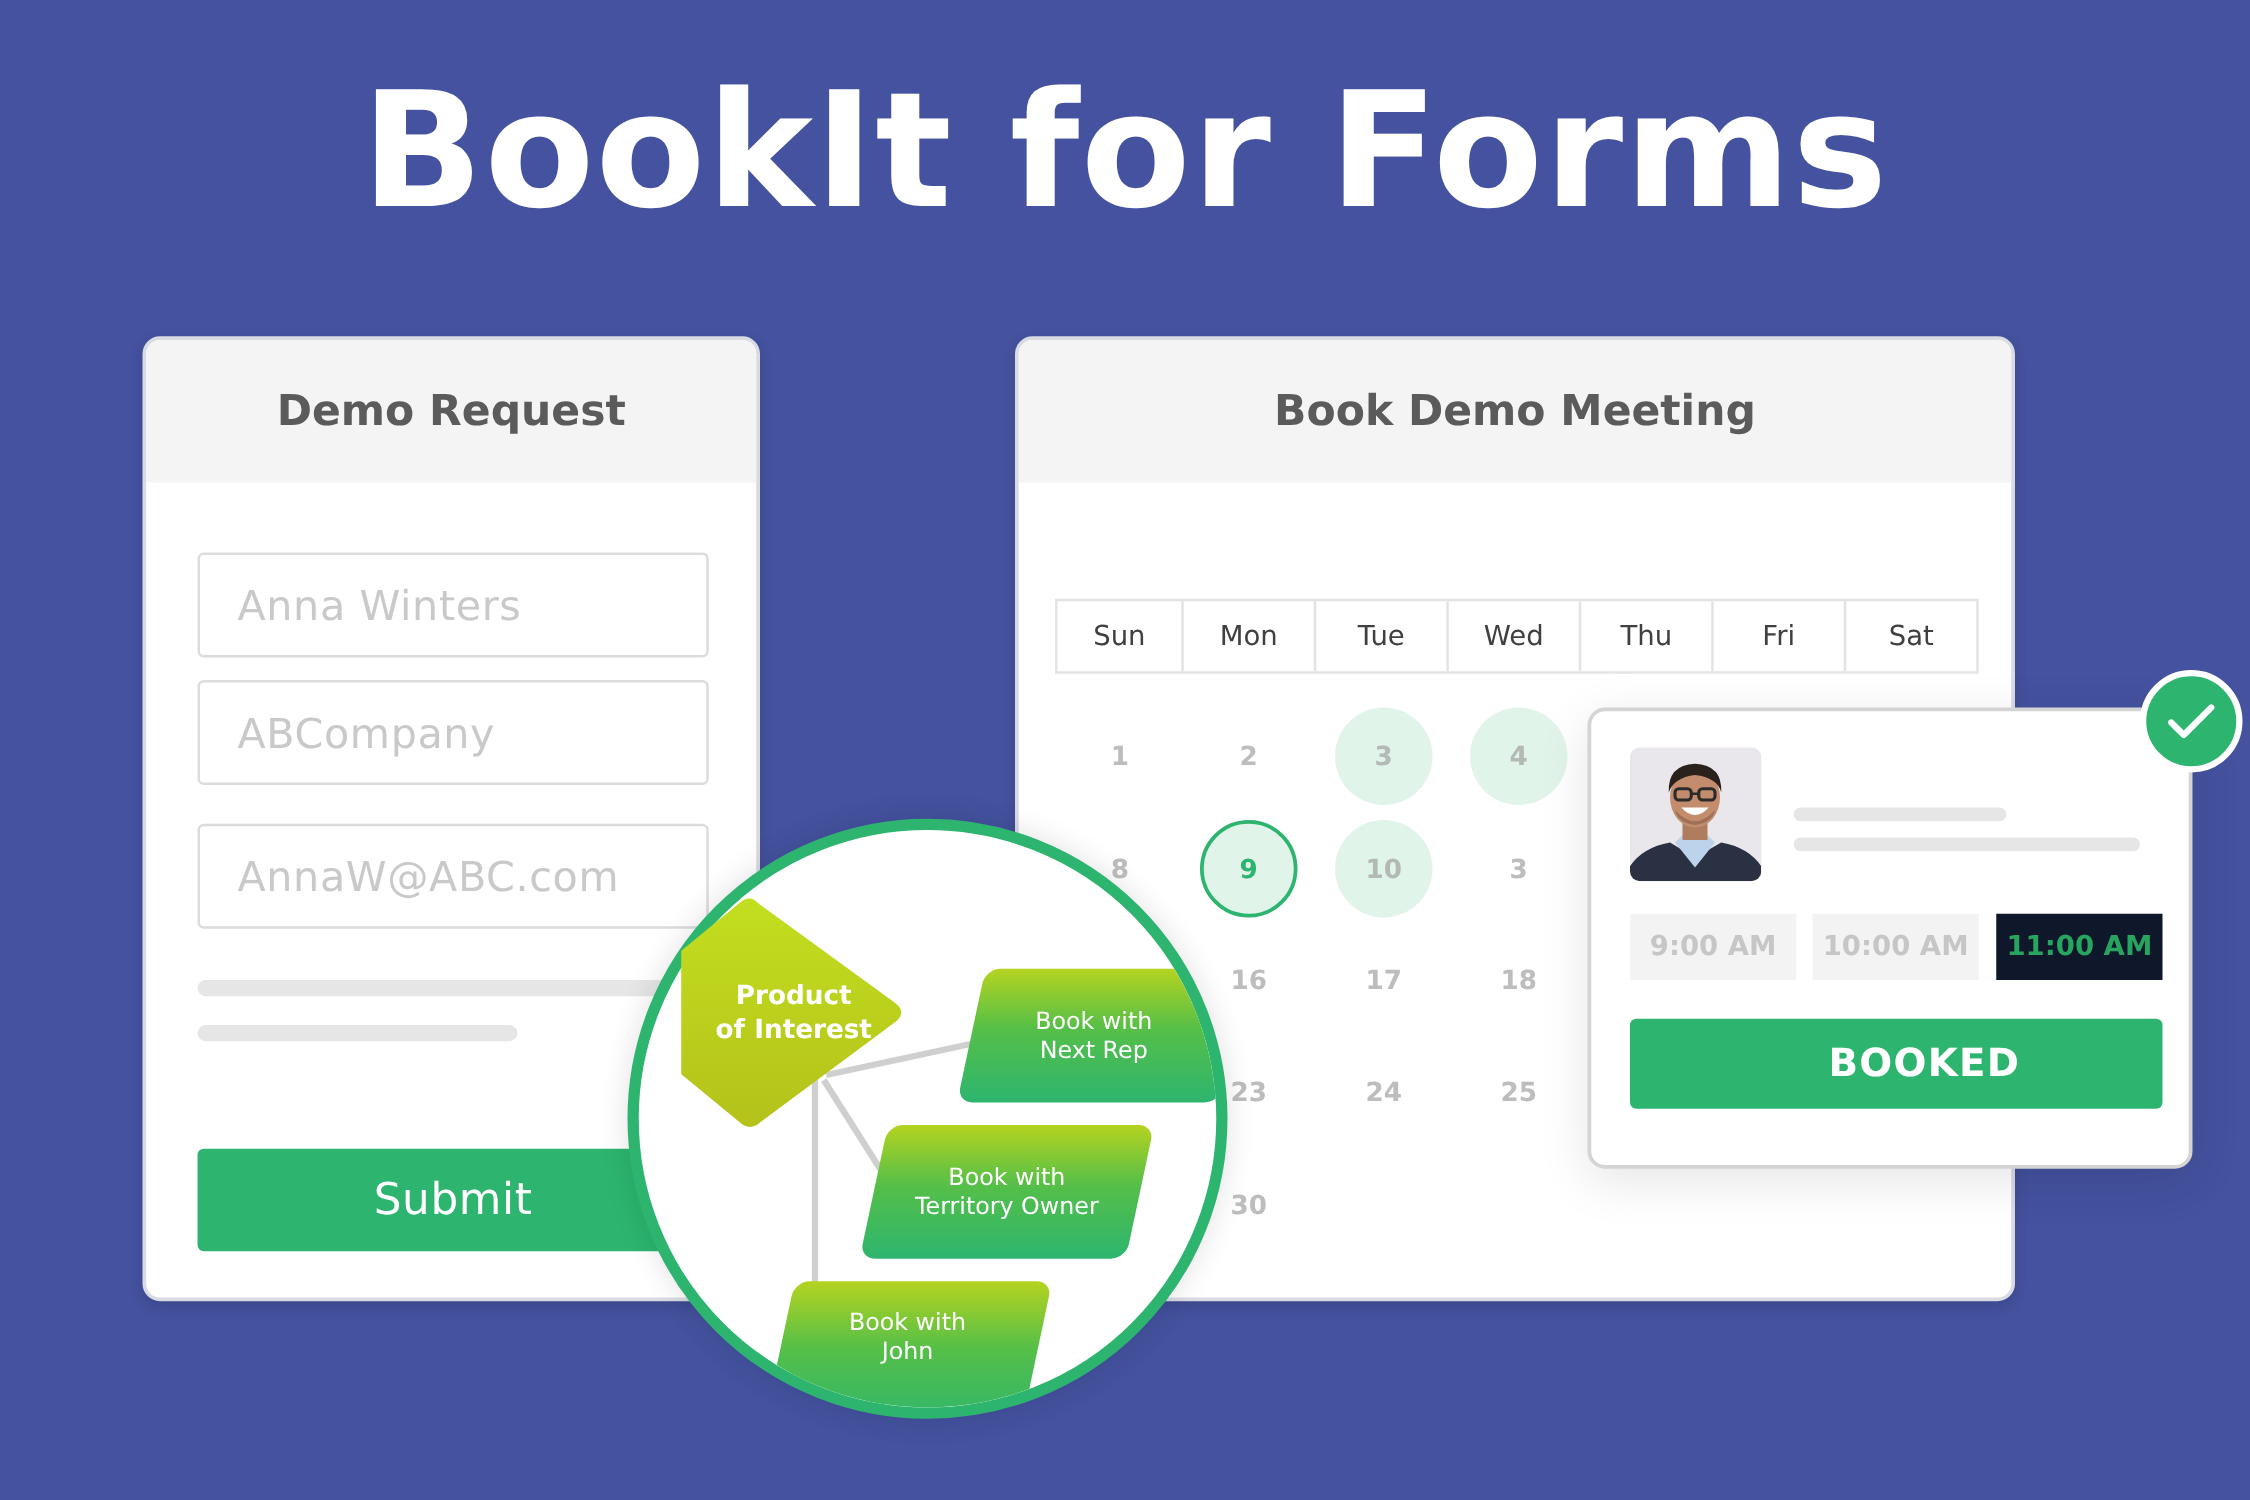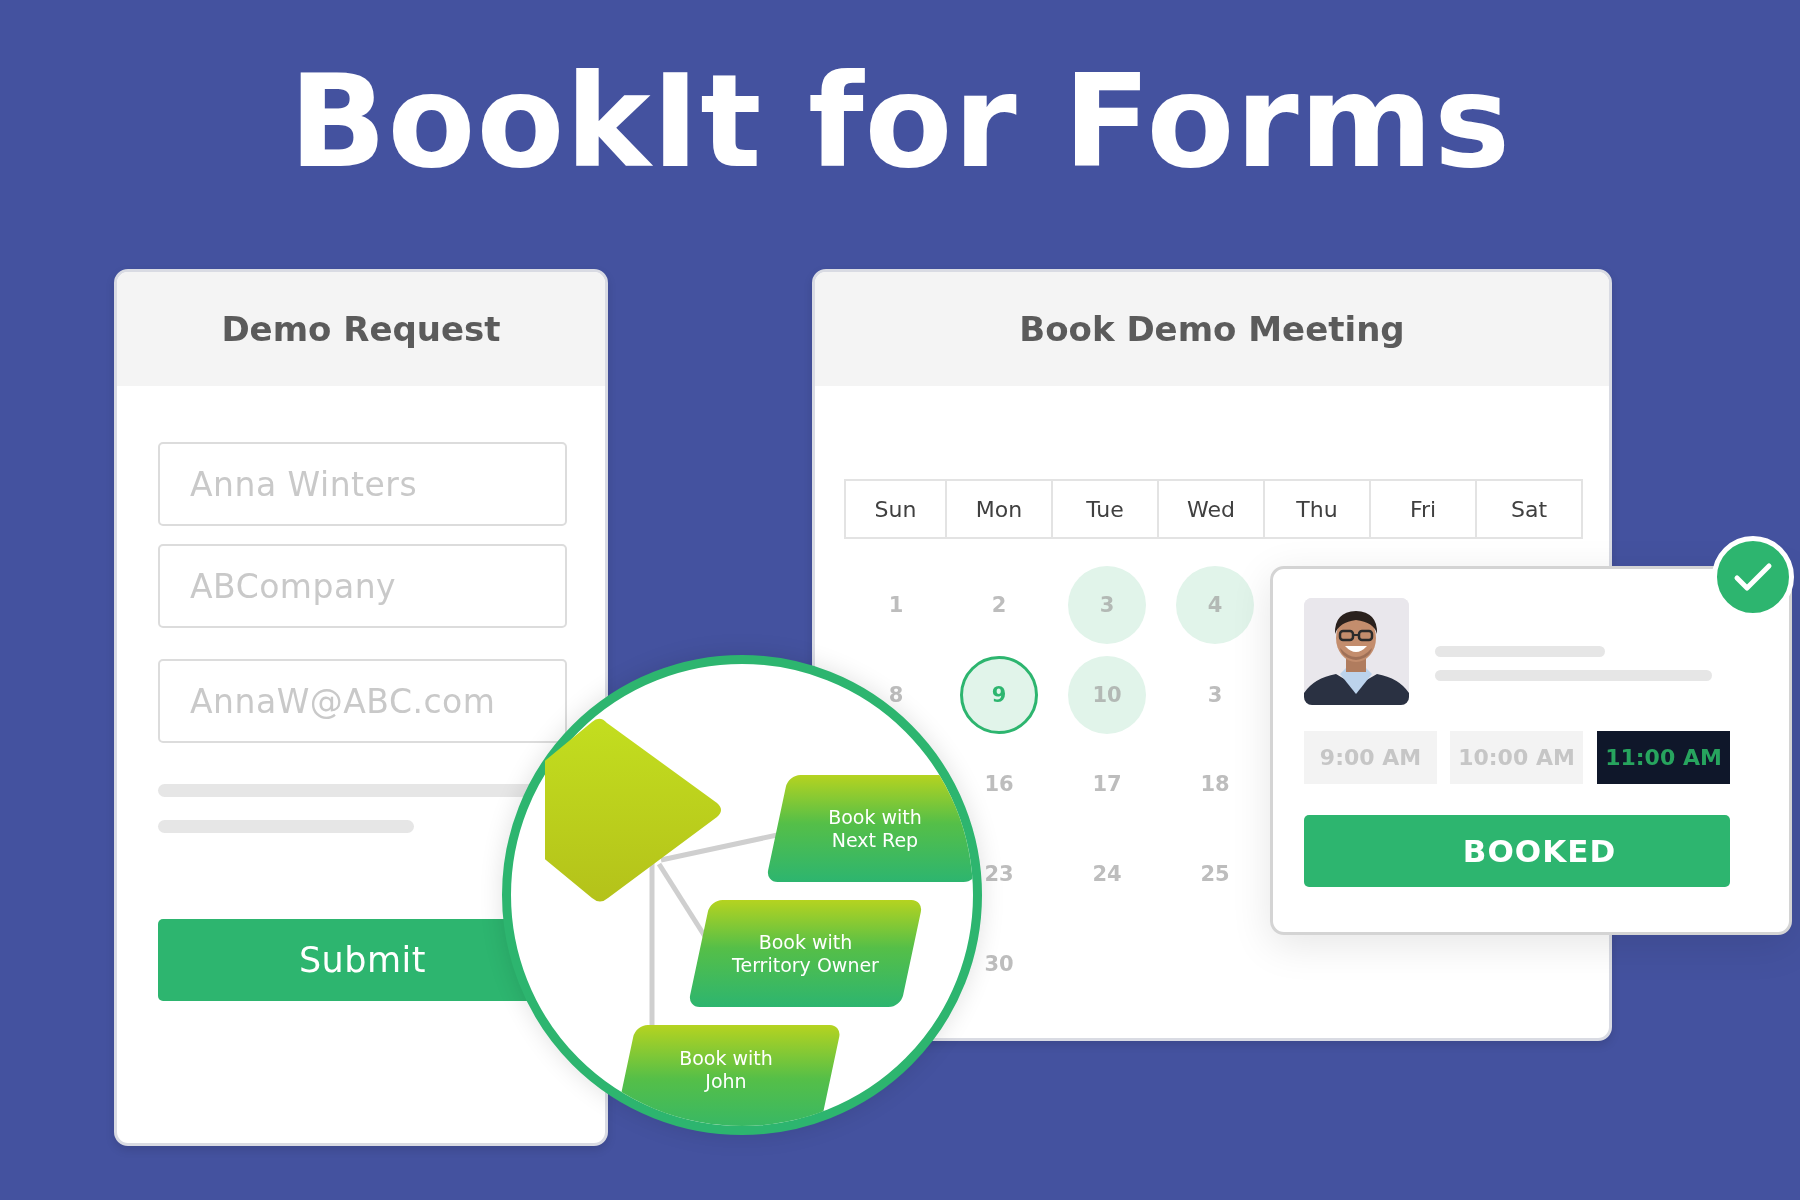--- a/index.html
+++ b/index.html
@@ -74,21 +74,21 @@
     position: absolute; width: 78px; height: 78px; margin-left: -39px; margin-top: -39px;
     border-radius: 50%;
     display: flex; align-items: center; justify-content: center;
     color: #bdbdbd; font-size: 21px; font-weight: bold;
   }
   .day.avail { background: #e1f4ea; color: #b3b9b5; }
   .day.selected { background: #e1f4ea; border: 3px solid #2DB56F; color: #2DB56F; }
 
   
   .booking-card {
-    position: absolute; left: 1270px; top: 566px; width: 522px; height: 369px;
+    position: absolute; left: 1270px; top: 566px; width: 484px; height: 369px;
     background: #fff; border: 3px solid #d4d4d4; border-radius: 14px;
     box-shadow: 0 10px 40px rgba(0,0,0,0.10);
   }
   .avatar {
     position: absolute; left: 31px; top: 29px; width: 105px; height: 107px;
     border-radius: 8px; overflow: hidden; background: #e9e7ec;
   }
   .slot {
     position: absolute; top: 162px; width: 133px; height: 53px;
     background: #f3f3f3; color: #c6c6c6;
@@ -136,21 +136,21 @@
     position: absolute; left: 0; top: 0; width: 180px; height: 190px;
     display: flex; align-items: center; justify-content: center;
     color: #fff; font-weight: bold; font-size: 21px; line-height: 27px; text-align: center;
   }
 </style>
 </head>
 <body>
 
 <div class="hero-title">BookIt for Forms</div>
 
-<div class="card" style="left:114px; top:269px; width:494px; height:877px;">
+<div class="card" style="left:114px; top:269px; width:494px; height:772px;">
   <div class="card-header">Demo Request</div>
   <div class="field" style="top:156px;margin-top:14px;">
     <span>Anna Winters</span>
   </div>
   <div class="field" style="top:272px;">
     <span>ABCompany</span>
   </div>
   <div class="field" style="top:387px;">
     <span>AnnaW@ABC.com</span>
   </div>
@@ -272,13 +272,19 @@
       <linearGradient id="limeGrad" x1="0" y1="0" x2="0" y2="1">
         <stop offset="0" stop-color="#c3de1f"></stop>
         <stop offset="1" stop-color="#b4c21a"></stop>
       </linearGradient>
       <clipPath id="diamondClip">
         <circle cx="197" cy="180" r="244"></circle>
       </clipPath>
     </defs>
     <path d="M62 8 Q55 0 47 7 L-60 95 L47 183 Q55 190 63 183 L172 102 Q180 95 172 88 Z" fill="url(#limeGrad)" clip-path="url(#diamondClip)"></path>
   </svg>
+  <div class="diamond-text">
+    <div>
+      <span>Product</span><br>
+      <span>of Interest</span>
+    </div>
+  </div>
 </div>
 
 </body></html>

